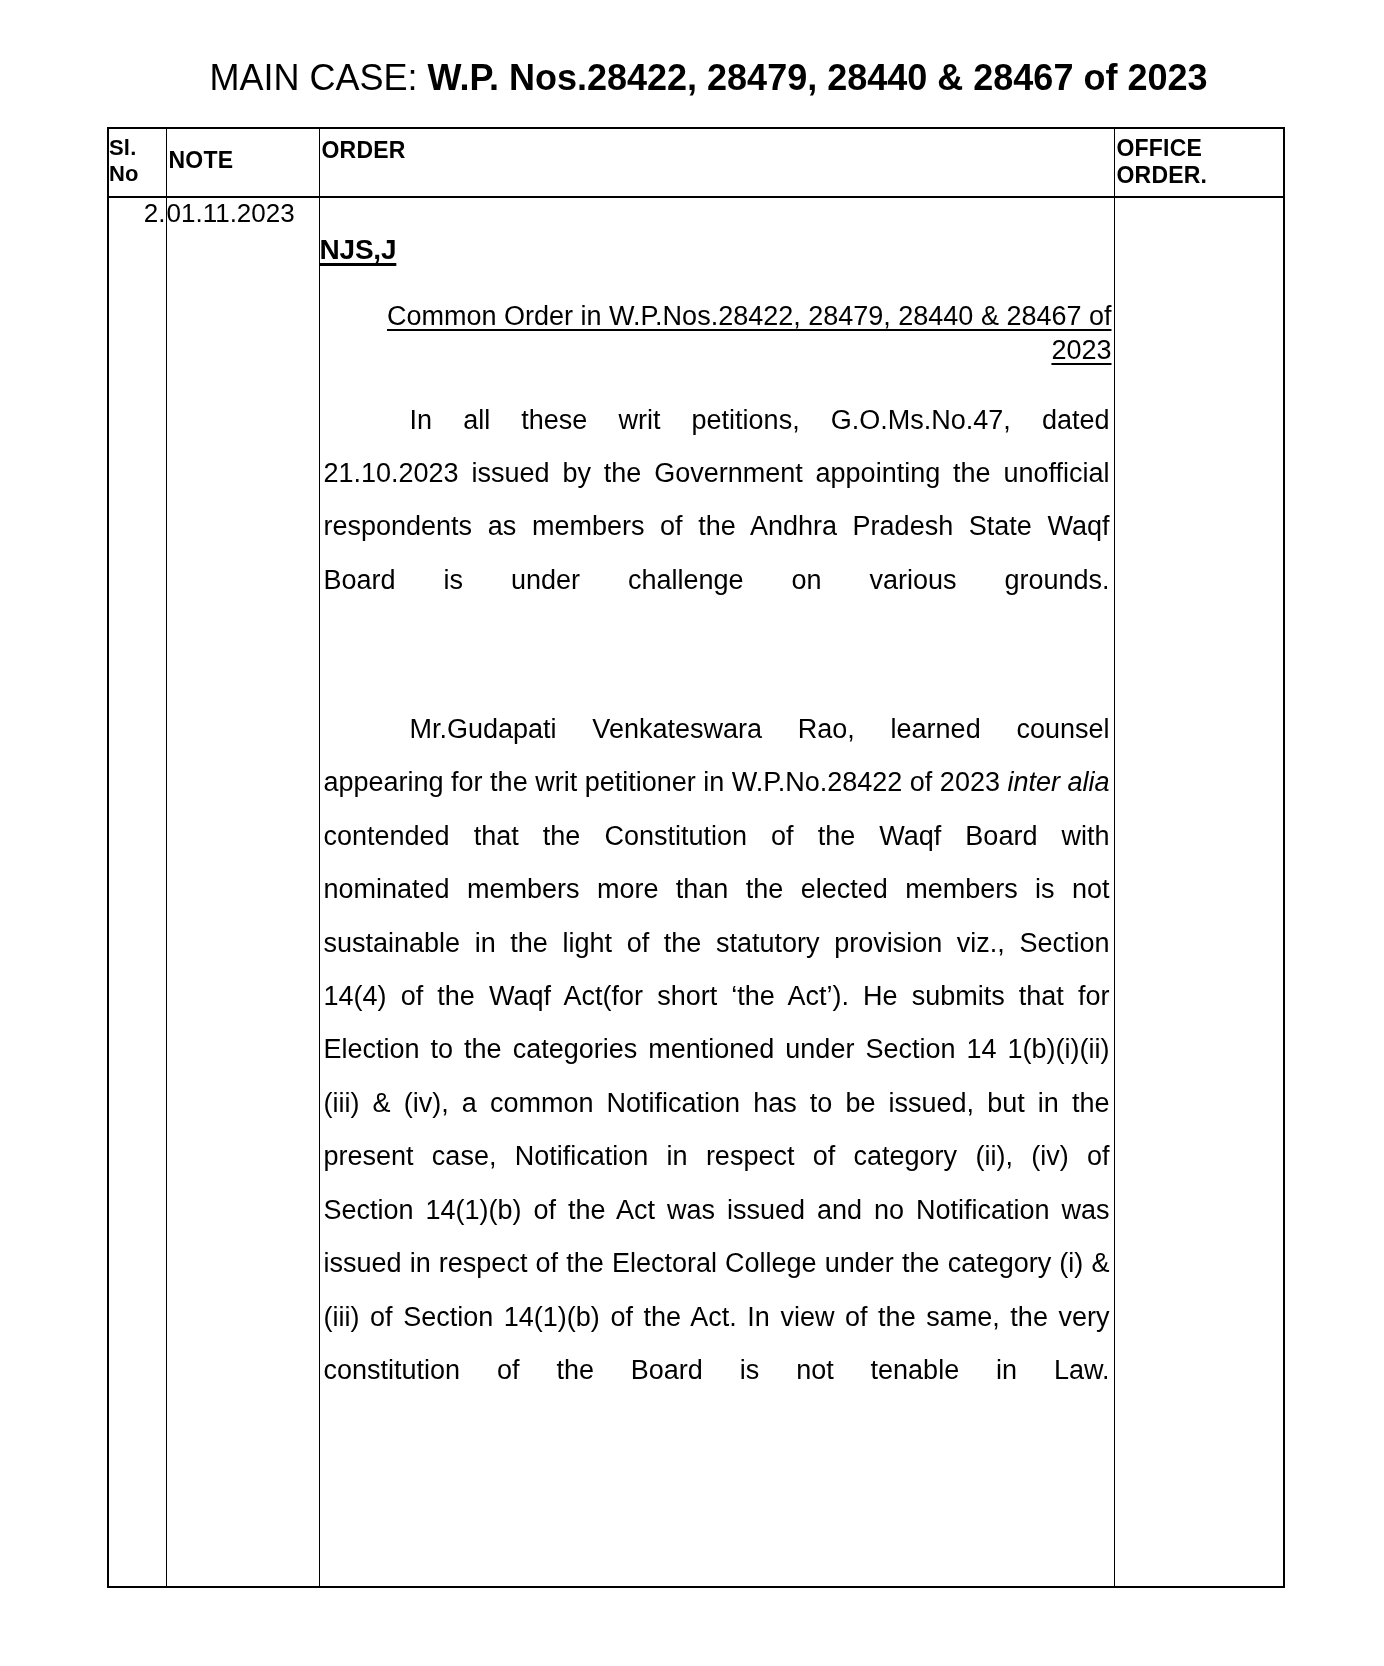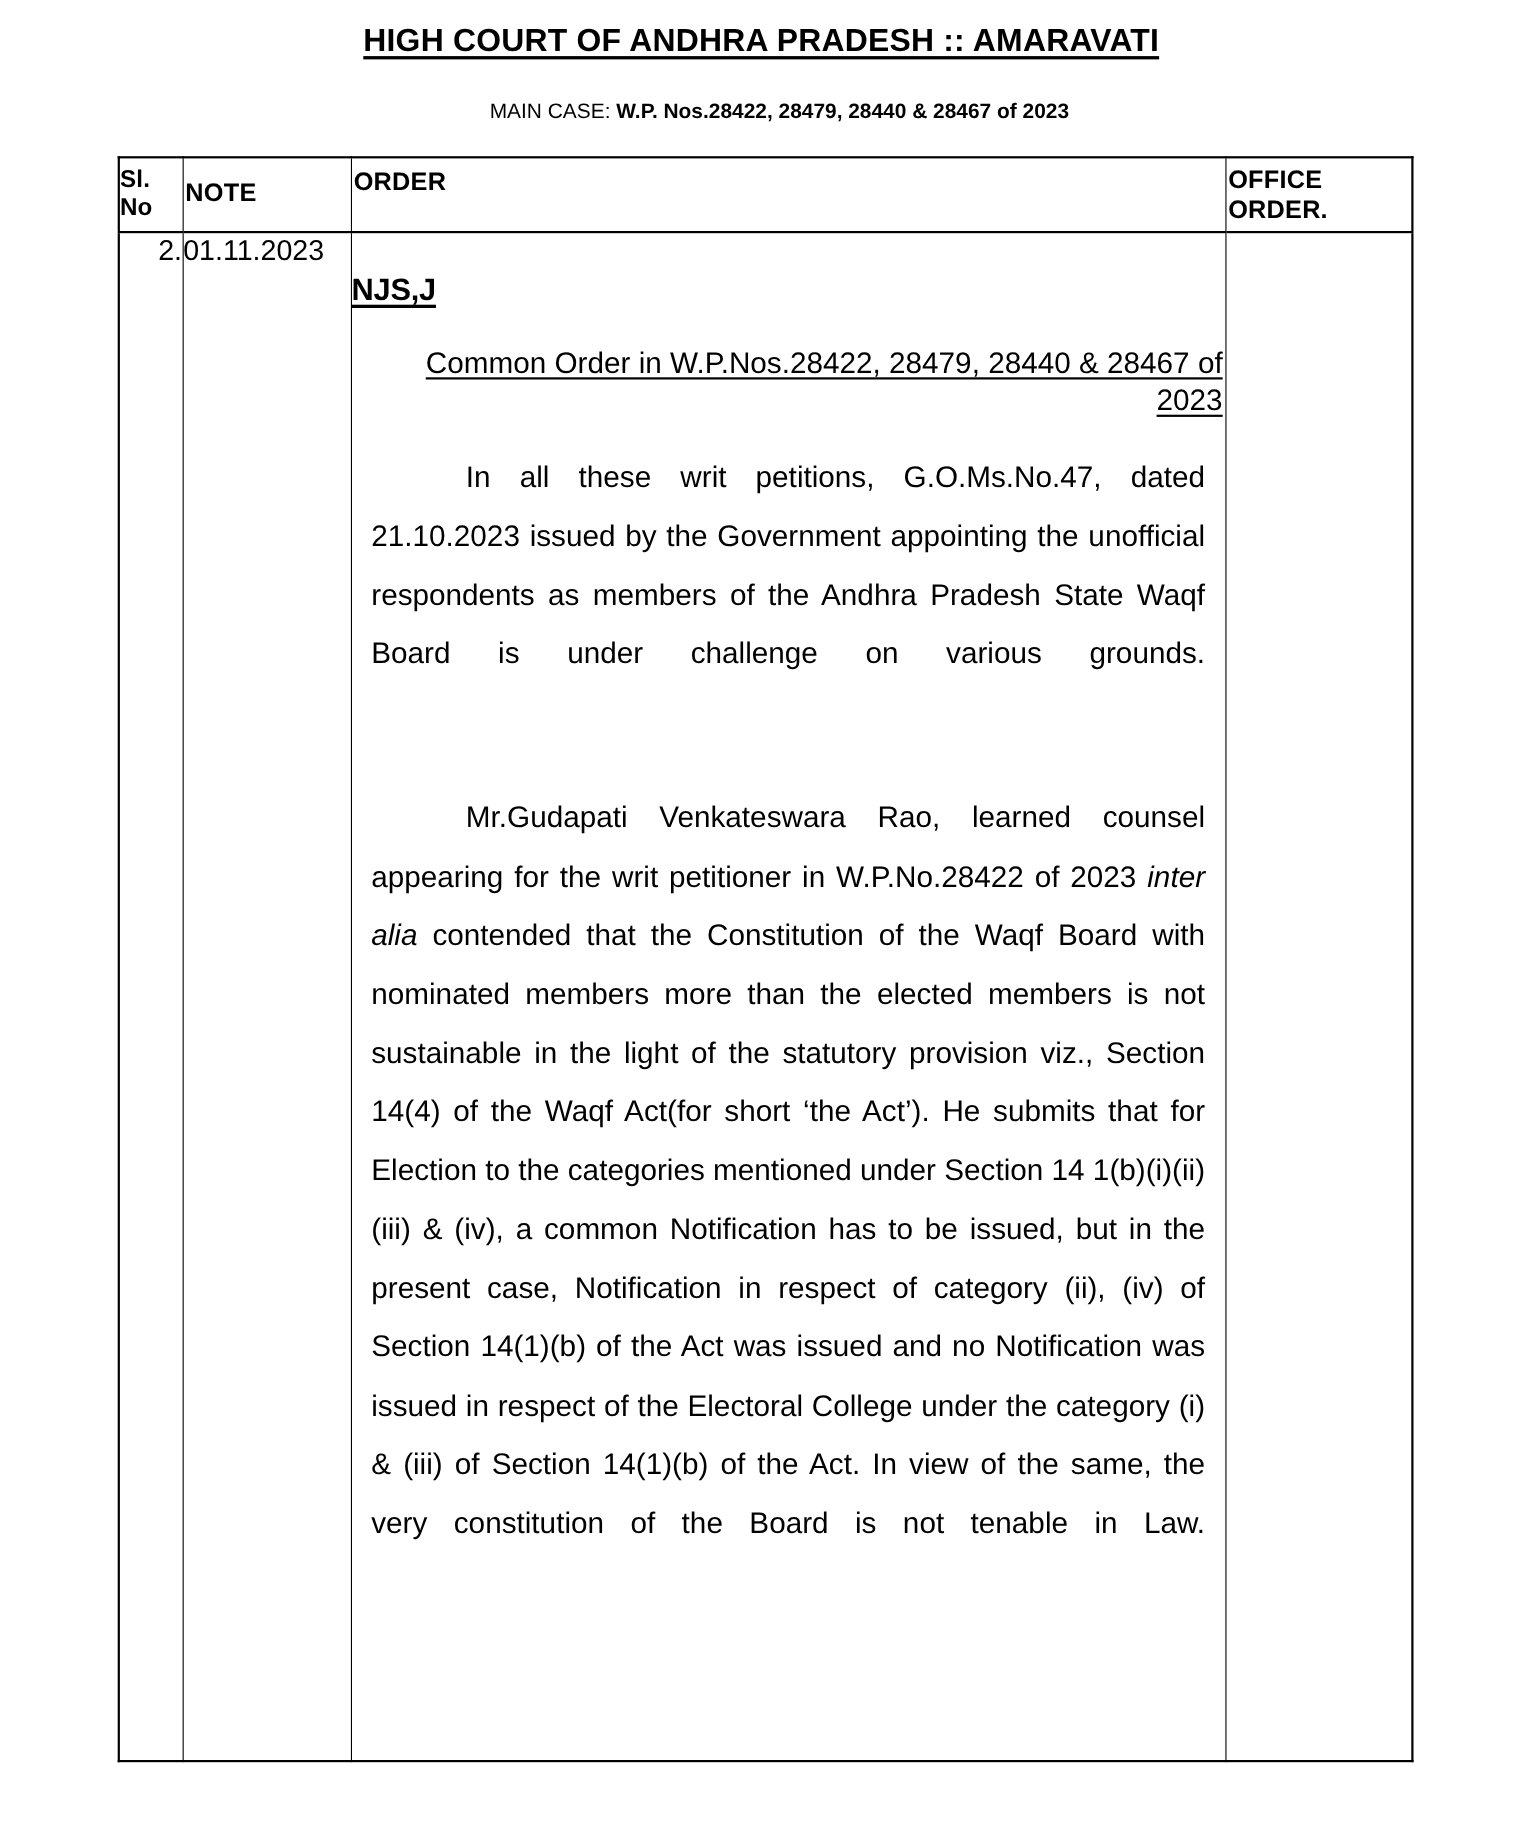--- a/index.html
+++ b/index.html
@@ -36,21 +36,21 @@
     letter-spacing: 0.2px;
     text-decoration: underline;
     text-underline-offset: 5px;
     text-decoration-thickness: 3px;
     display: inline-block;
     line-height: 1.2;
   }
 
   .main-case-line {
     margin-top: 36px;
-    font-size: 19px;
+    font-size: 36px;
     line-height: 1.2;
     white-space: nowrap;
     padding-left: 33px;
   }
   .main-case-label {
     font-weight: normal;
   }
   .main-case-value {
     font-weight: bold;
   }
@@ -145,21 +145,21 @@
     text-underline-offset: 4px;
     text-decoration-thickness: 1.5px;
     padding: 0 2px;
   }
 
   p.body-para {
     font-size: 27px;
     line-height: 1.98;
     text-align: justify;
     text-justify: inter-word;
-    margin: 18px;
+    margin: 4px;
     text-indent: 86px;
     hyphens: none;
   }
   p.para-1 { margin-top: 26px; }
   p.para-2 { margin-top: 42px; }
 
   p.body-para i { font-style: italic; }
 
   
   p.body-para::after {
@@ -167,21 +167,20 @@
     display: inline-block;
     width: 100%;
   }
 </style>
 </head>
 <body>
 
 <div class="page">
 
   <div class="heading-block">
-    <div class="court-title">HIGH COURT OF ANDHRA PRADESH :: AMARAVATI</div>
 
     <div class="main-case-line">
       <span class="main-case-label">MAIN CASE:</span>
       <span class="main-case-value">W.P. Nos.28422, 28479, 28440 &amp; 28467 of 2023</span>
     </div>
 
   </div>
 
   <div class="sheet-table-wrap">
     <table class="sheet">

